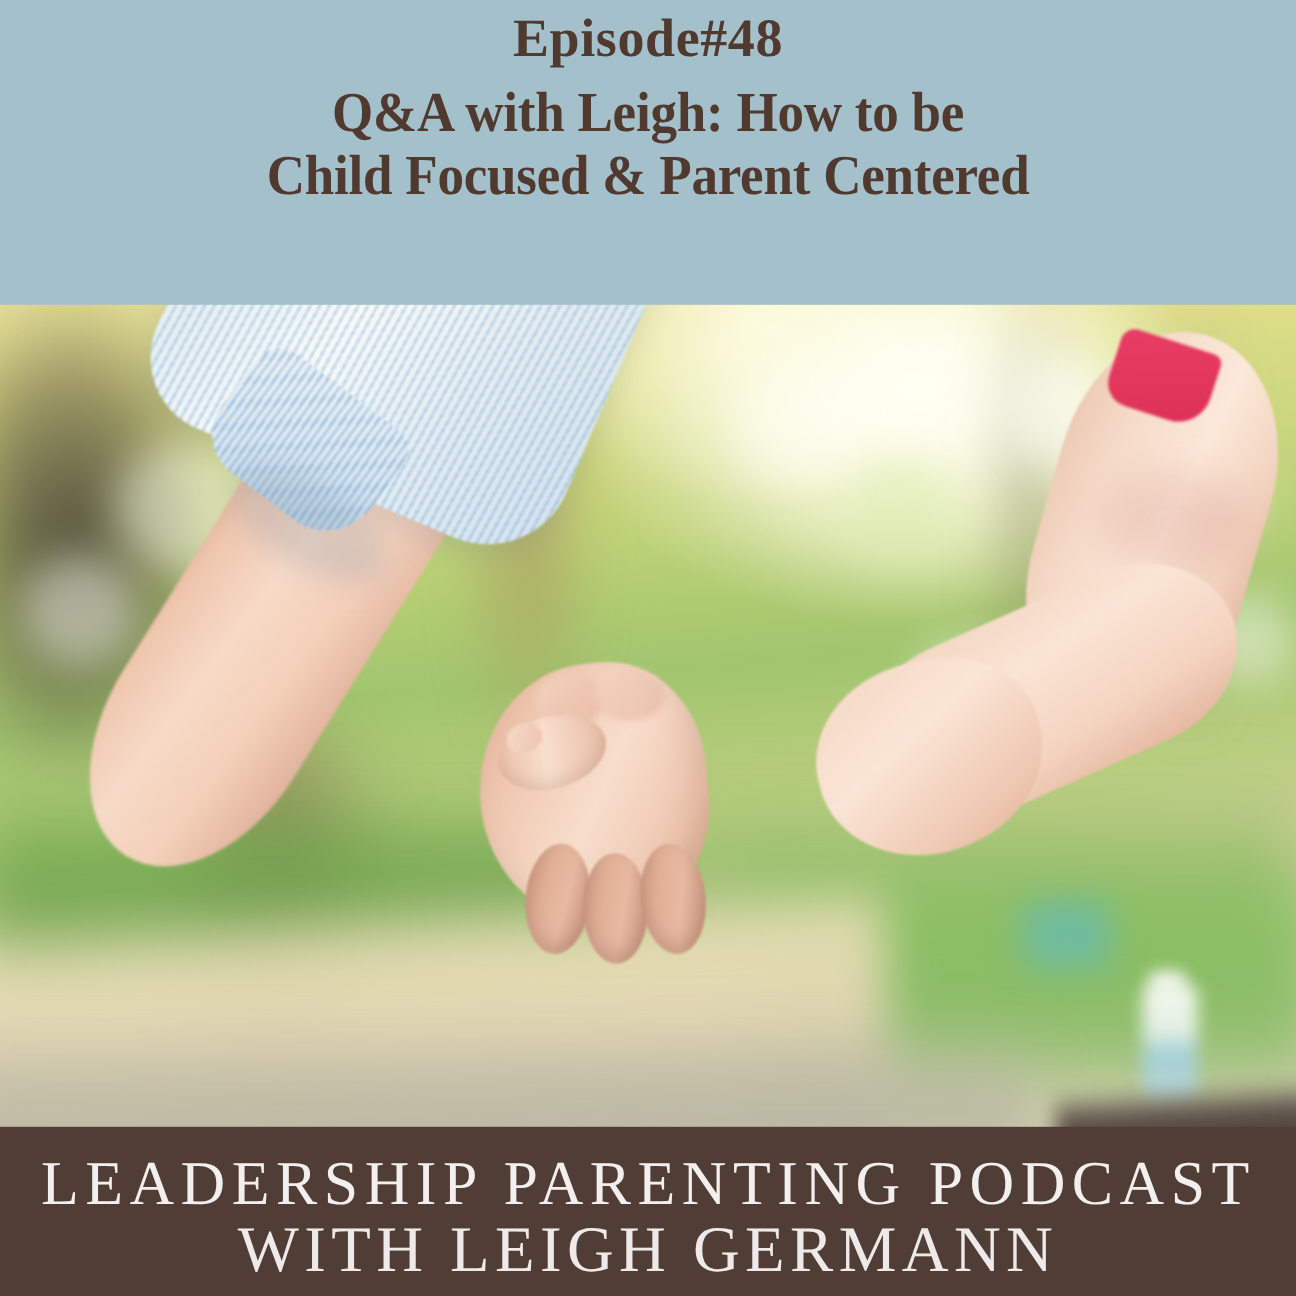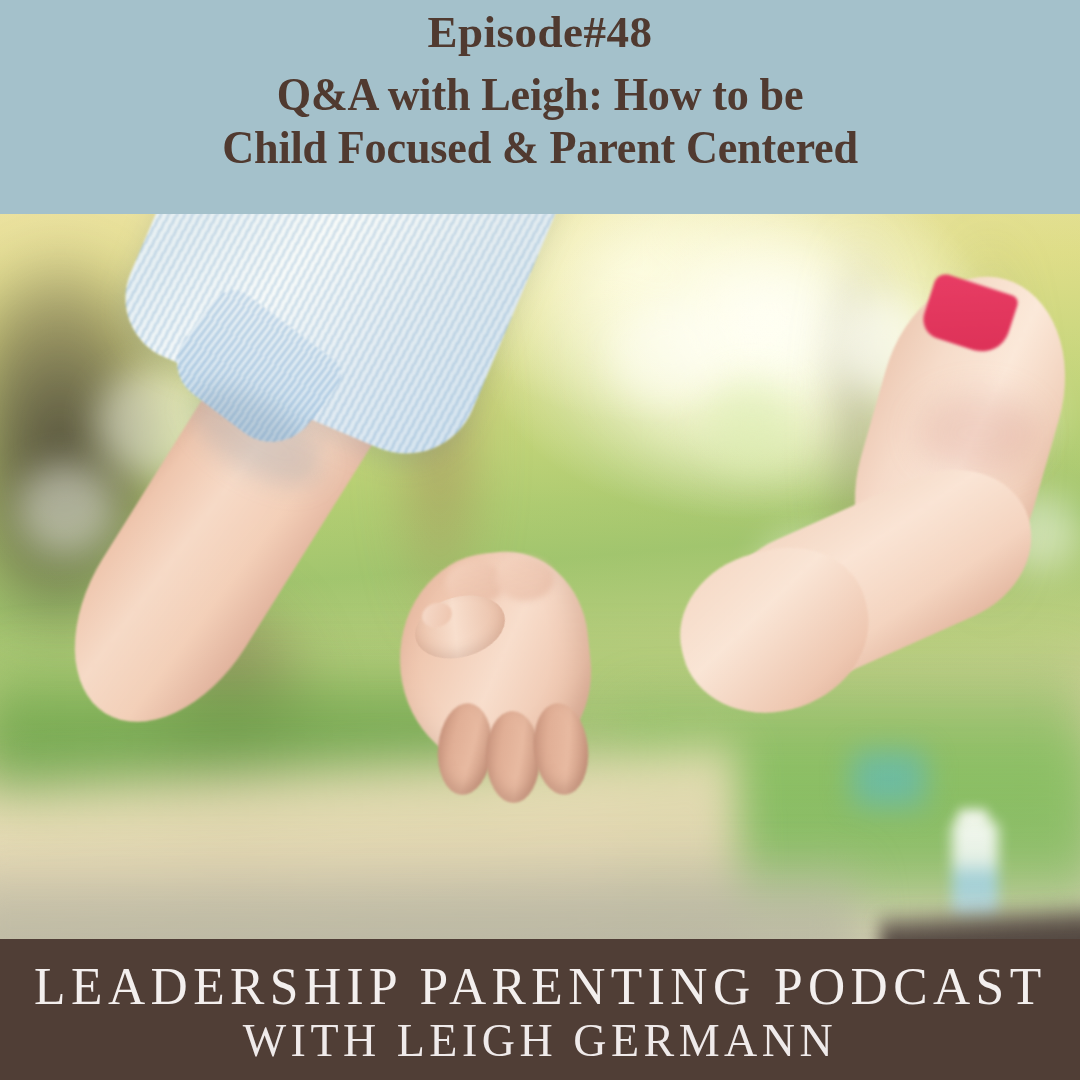--- a/index.html
+++ b/index.html
@@ -3,21 +3,21 @@
 <meta charset="utf-8">
 <title>Podcast Cover</title>
 <style>
   html,body{margin:0;padding:0;background:#fff;}
   body{width:1080px;height:1080px;overflow:hidden;font-family:"Liberation Serif",serif;}
 
   #cover{position:relative;width:1080px;height:1080px;overflow:hidden;background:#cfcfcf;}
 
   
   .header-band{
-    position:absolute;left:0;top:0;width:1080px;height:214px;
+    position:absolute;left:0;top:0;width:1080px;height:254px;
     background:#a4c1cb;z-index:40;
     display:flex;flex-direction:column;align-items:center;
     justify-content:flex-start;
   }
   .episode-label{
     margin-top:6px;
     font-family:"Liberation Serif",serif;
     font-size:45px;line-height:52px;font-weight:700;
     color:#503a30;letter-spacing:0.5px;
     white-space:nowrap;
@@ -263,21 +263,21 @@
   .show-title{
     font-family:"Liberation Serif",serif;
     font-size:52px;line-height:58px;font-weight:400;
     color:#f3efee;letter-spacing:5.5px;
     white-space:nowrap;
     margin-top:2px;
     transform:scaleX(0.99);
   }
   .show-host{
     font-family:"Liberation Serif",serif;
-    font-size:46px;line-height:46px;font-weight:400;
+    font-size:54px;line-height:46px;font-weight:400;
     color:#efeaea;letter-spacing:4.5px;
     white-space:nowrap;
     margin-top:2px;
   }
 </style>
 </head>
 <body>
 
 <div id="cover">
 

